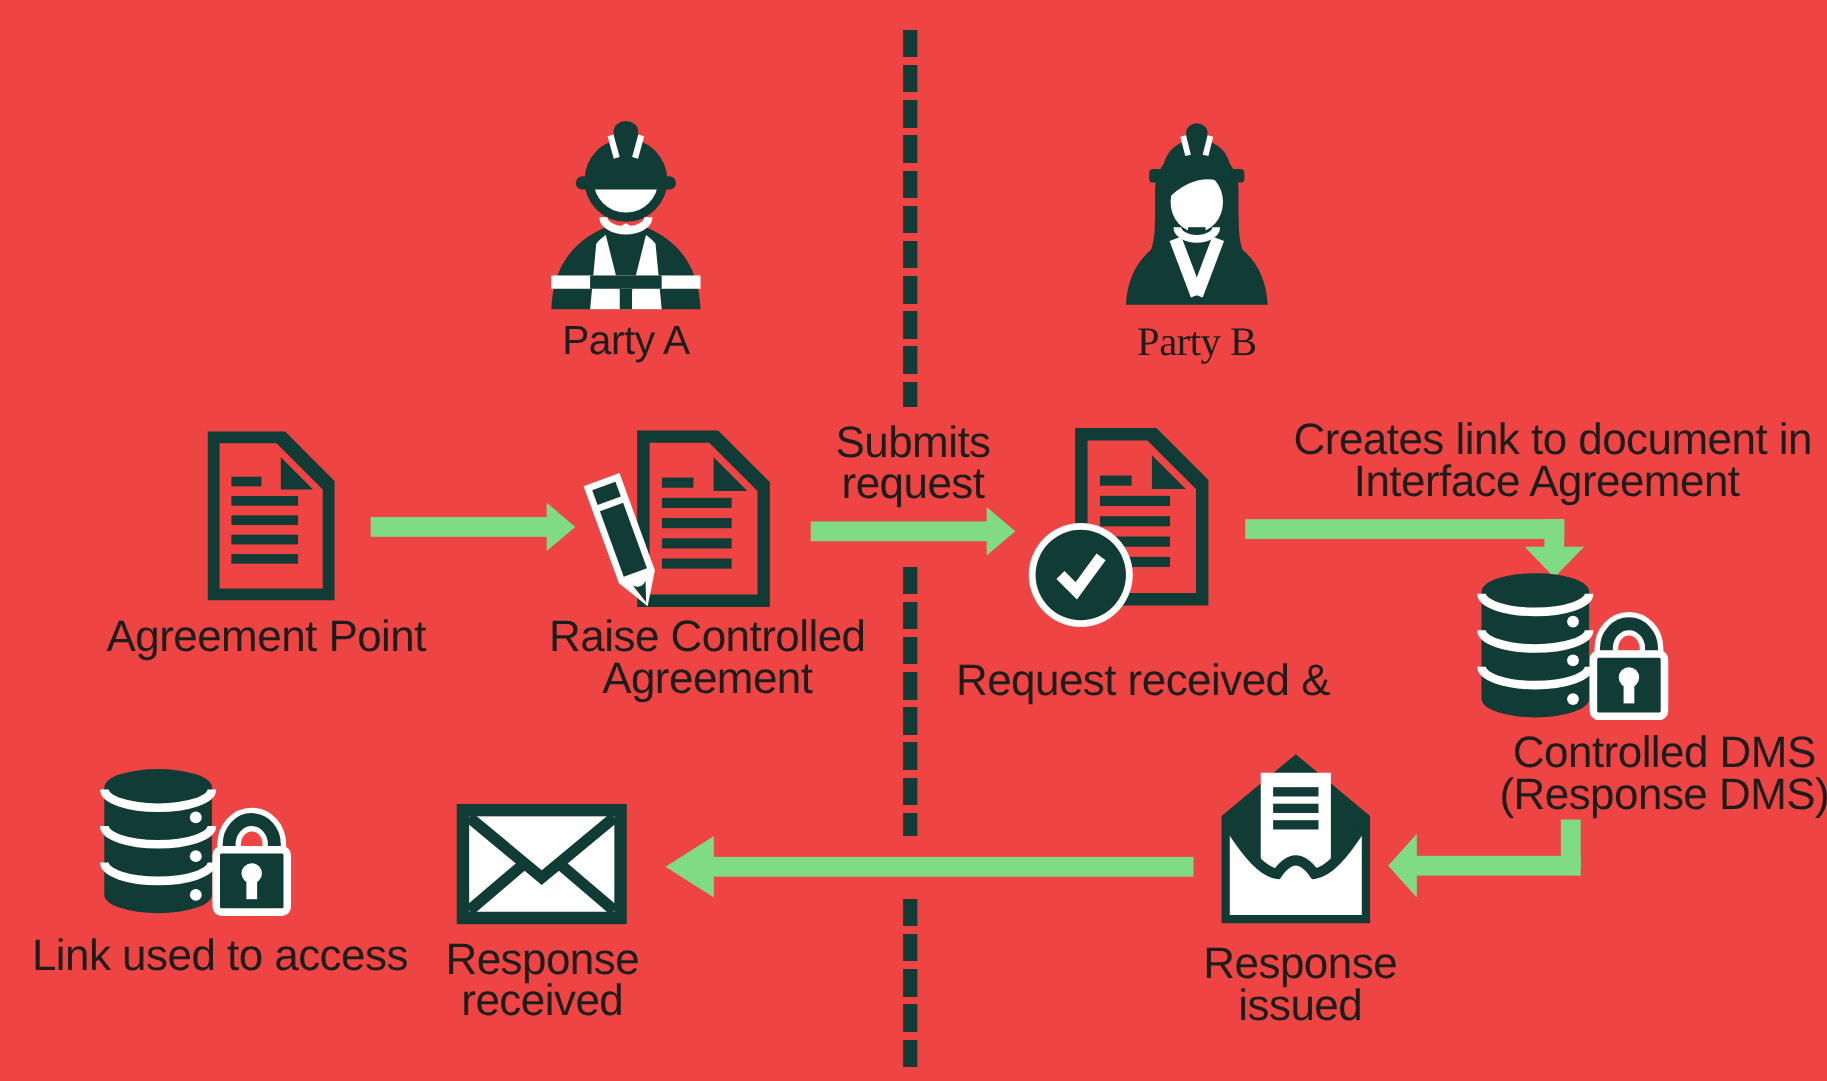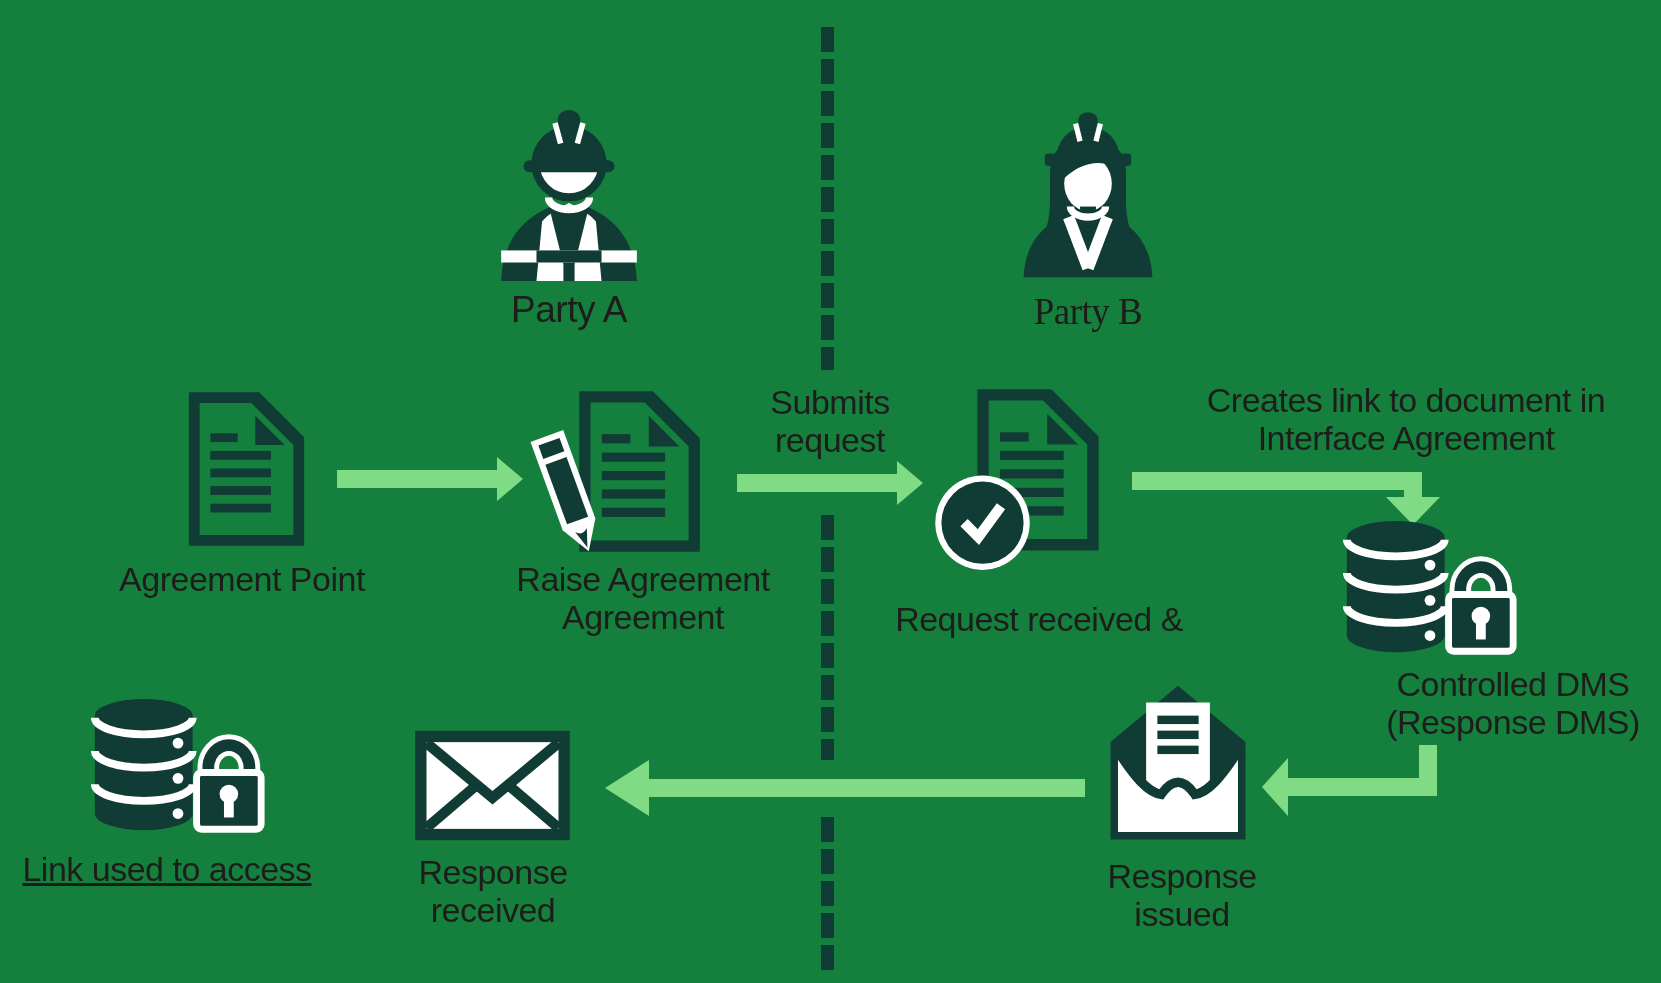--- a/index.html
+++ b/index.html
@@ -4,30 +4,30 @@
 <style>
   html,body{margin:0;padding:0;background:#ffffff;}
   :root{
     --dark:#113B35;
     --green:#7FDC85;
     --text:#1D1D1B;
   }
   #canvas{
     position:relative;
     width:1661px;height:983px;
-    background:#15803d;
+    background:#ef4444;
     overflow:hidden;
     font-family:"Liberation Sans", sans-serif;
     color:var(--text);
   }
   .abs{position:absolute;}
   .lbl{
     position:absolute;
     text-align:center;
-    font-size:34px;
+    font-size:40px;
     line-height:38px;
     letter-spacing:-0.5px;
     color:var(--text);
     white-space:nowrap;
   }
   .party-lbl{font-size:37px;line-height:40px;}
   .dash{
     position:absolute;
     left:821px;width:13px;
     background:repeating-linear-gradient(to bottom, var(--dark) 0 25px, transparent 25px 32px);
@@ -131,21 +131,21 @@
       <use href="#doc-icon" transform="translate(52,1)"></use>
       <g transform="translate(42,92) rotate(-20)">
         <path class="w" d="M-17,-46 H17 V46 L0,74 L-17,46 Z"></path>
         <rect class="d" x="-11" y="-40" width="22" height="14"></rect>
         <rect class="d" x="-11" y="-20" width="22" height="62"></rect>
         <path class="d" d="M-6,52 L0,70 L6,52 Q0,58 -6,52 Z"></path>
       </g>
     </svg>
   </div>
   <div class="lbl" style="left:493px;top:560px;width:300px;">
-    <div>Raise Agreement</div>
+    <div>Raise Controlled</div>
     <div>Agreement</div>
   </div>
 
   <div class="lbl" style="left:730px;top:383px;width:200px;">
     <div>Submits</div>
     <div>request</div>
   </div>
   <svg class="abs" style="left:737px;top:461px;" width="186" height="44" viewBox="0 0 186 44">
     <rect class="g" x="0" y="13" width="162" height="18"></rect>
     <polygon class="g" points="160,0 186,22 160,44"></polygon>
@@ -222,17 +222,17 @@
   <div class="lbl" style="left:393px;top:853px;width:200px;">
     <div>Response</div>
     <div>received</div>
   </div>
 
   <div class="abs" style="left:87px;top:692px;">
     <svg width="181" height="157" viewBox="0 0 185 160">
       <use href="#dblock-icon"></use>
     </svg>
   </div>
-  <div class="lbl" style="left:17px;top:850px;width:300px;text-decoration:underline;">
+  <div class="lbl" style="left:29px;top:850px;width:300px;">
     <div>Link used to access</div>
   </div>
 
 </div>
 
 </body></html>

